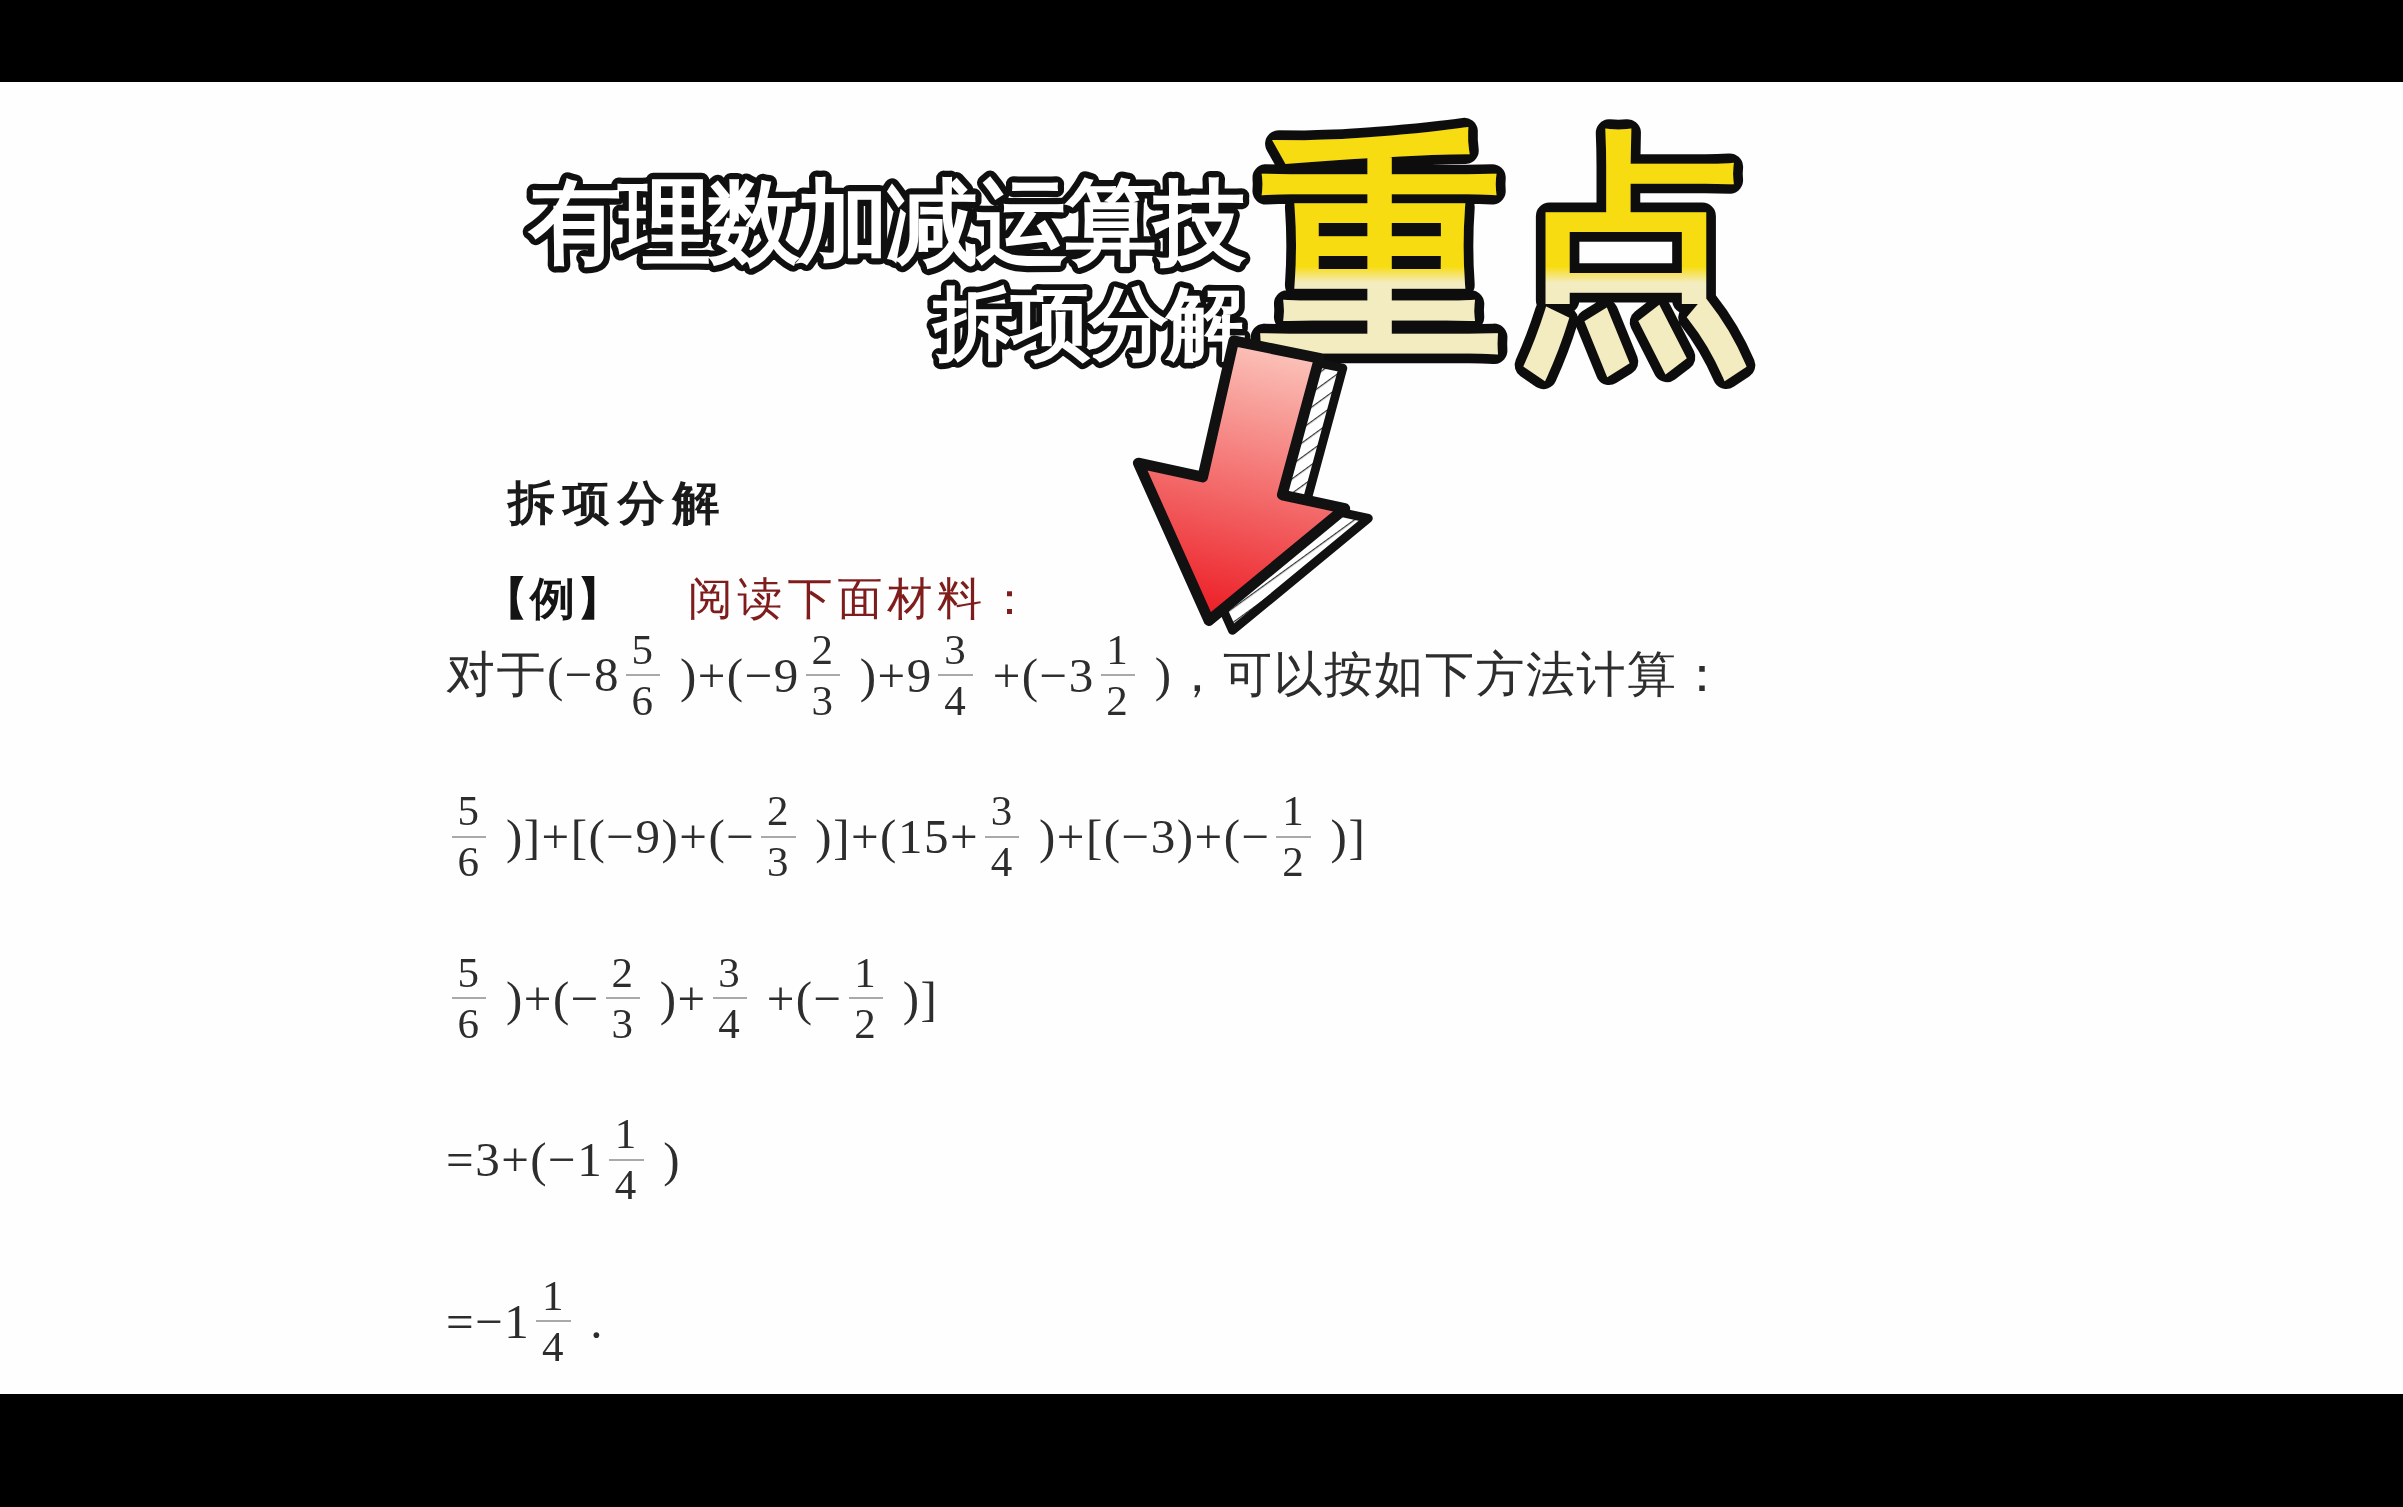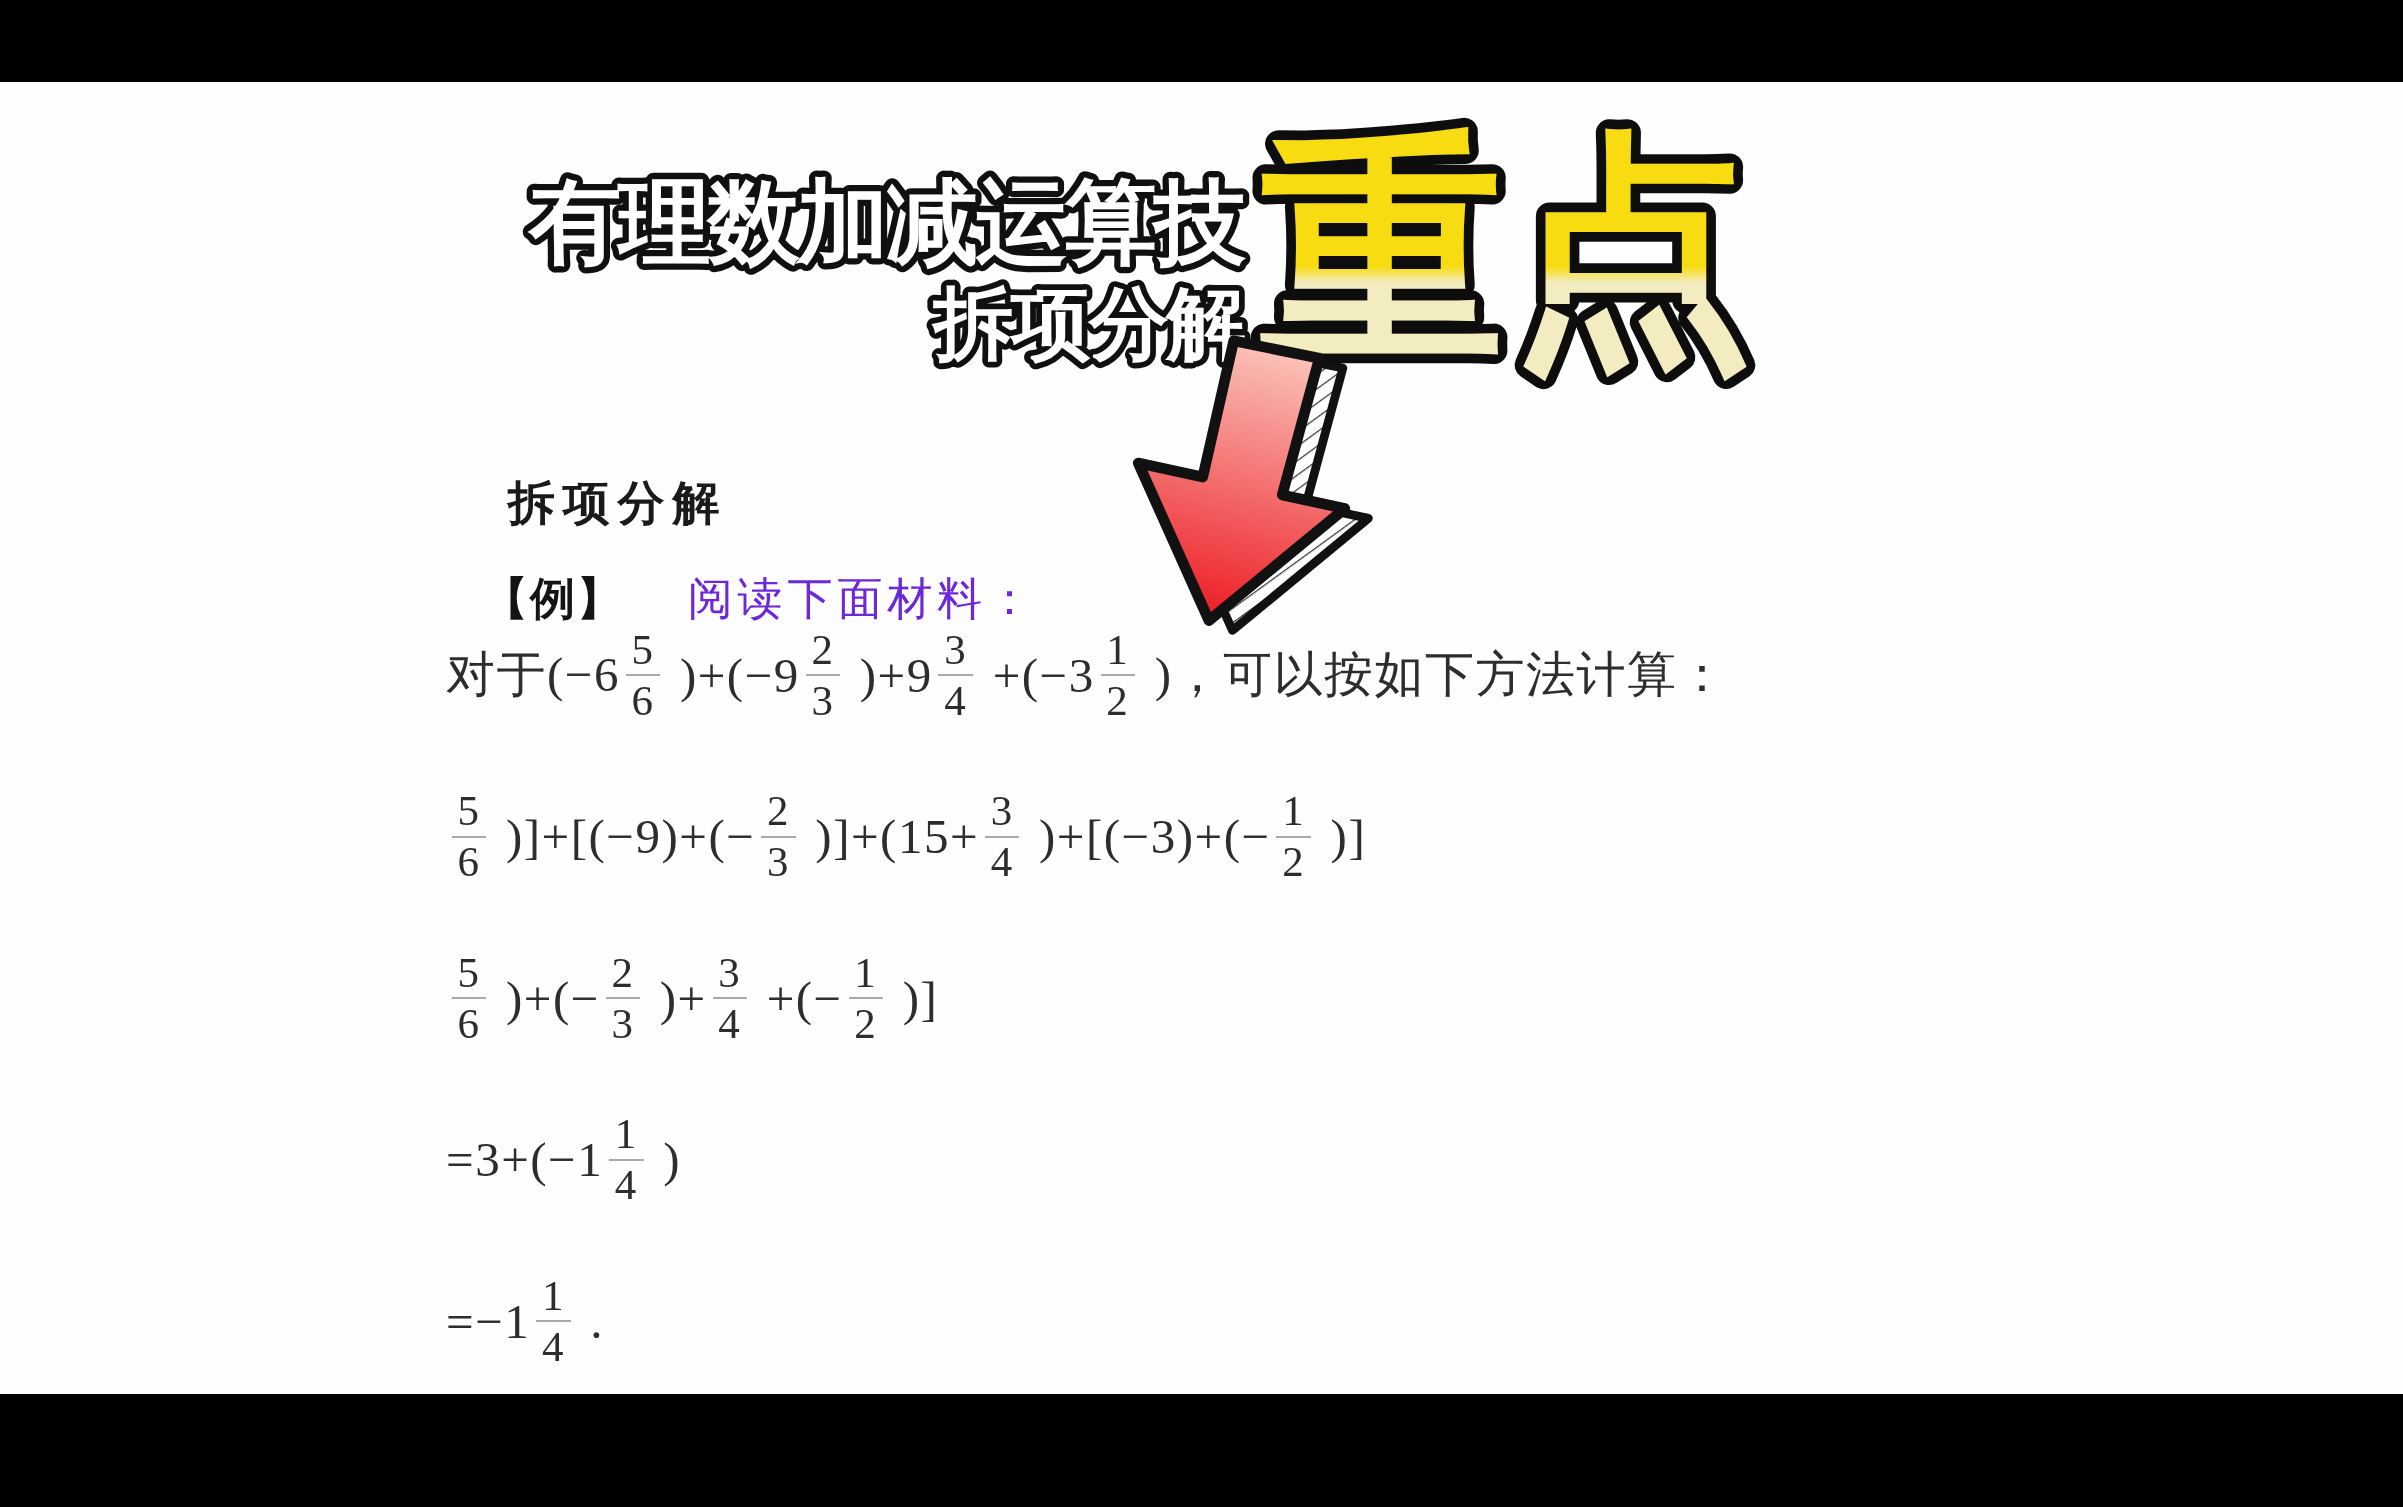--- a/index.html
+++ b/index.html
@@ -20,21 +20,21 @@
   .hero-svg{position:absolute;left:0;top:0;}
   .section-heading{
     position:absolute;left:508px;top:472px;
     font-size:47px;font-weight:700;color:#1a1a1a;letter-spacing:7.8px;
   }
   .example-line{
     position:absolute;left:483px;top:569px;
     font-size:45px;color:var(--ink);display:flex;align-items:baseline;
   }
   .example-tag{font-weight:700;color:#141414;letter-spacing:1.9px;}
-  .example-prompt{margin-left:64px;letter-spacing:4.9px;color:#6d28d9;}
+  .example-prompt{margin-left:64px;letter-spacing:4.9px;color:#7f1d1d;}
   .math-block{
     position:absolute;left:446px;top:602px;display:flex;flex-direction:column;
   }
   .math-line{
     display:flex;align-items:center;height:146px;margin-bottom:15.5px;
     font-family:"Liberation Serif", serif;font-size:49px;color:var(--ink);
     letter-spacing:1.5px;
   }
   .mtxt{white-space:pre;}
   .frac{
@@ -85,21 +85,21 @@
 
   <div class="section-heading">拆项分解</div>
 
   <div class="example-line">
     <span class="example-tag">【例】</span>
     <span class="example-prompt">阅读下面材料：</span>
   </div>
 
   <div class="math-block">
       <div class="math-line">
-        <span class="mtxt">对于(−6</span>
+        <span class="mtxt">对于(−8</span>
         <span class="frac">
           <span class="num">5</span>
           <span class="den">6</span>
         </span>
         <span class="mtxt"> )+(−9</span>
         <span class="frac">
           <span class="num">2</span>
           <span class="den">3</span>
         </span>
         <span class="mtxt"> )+9</span>

